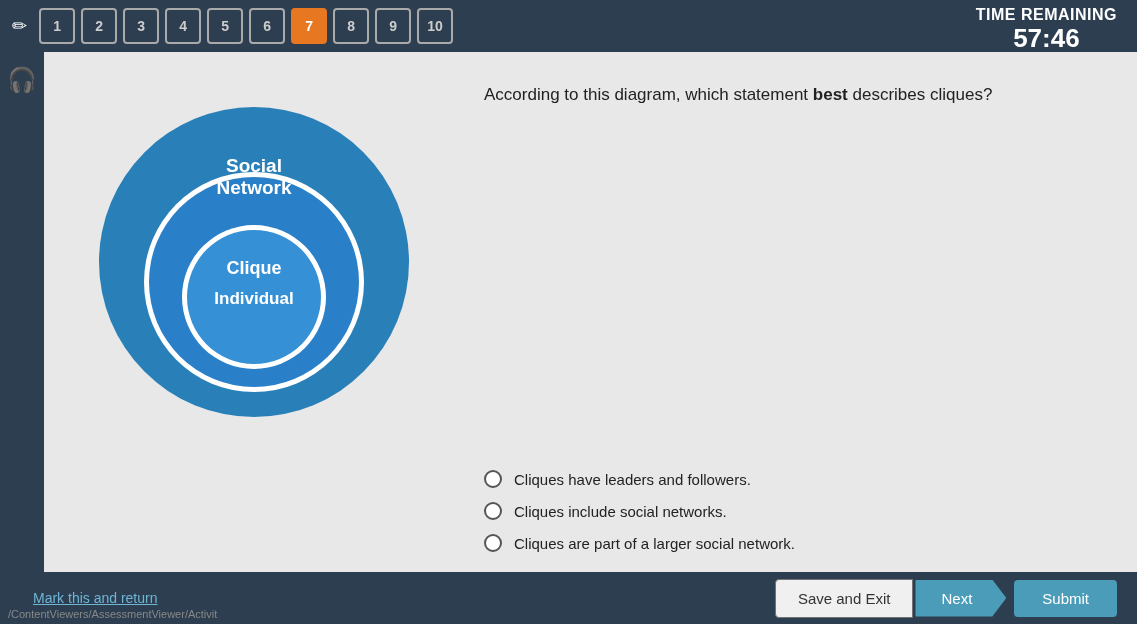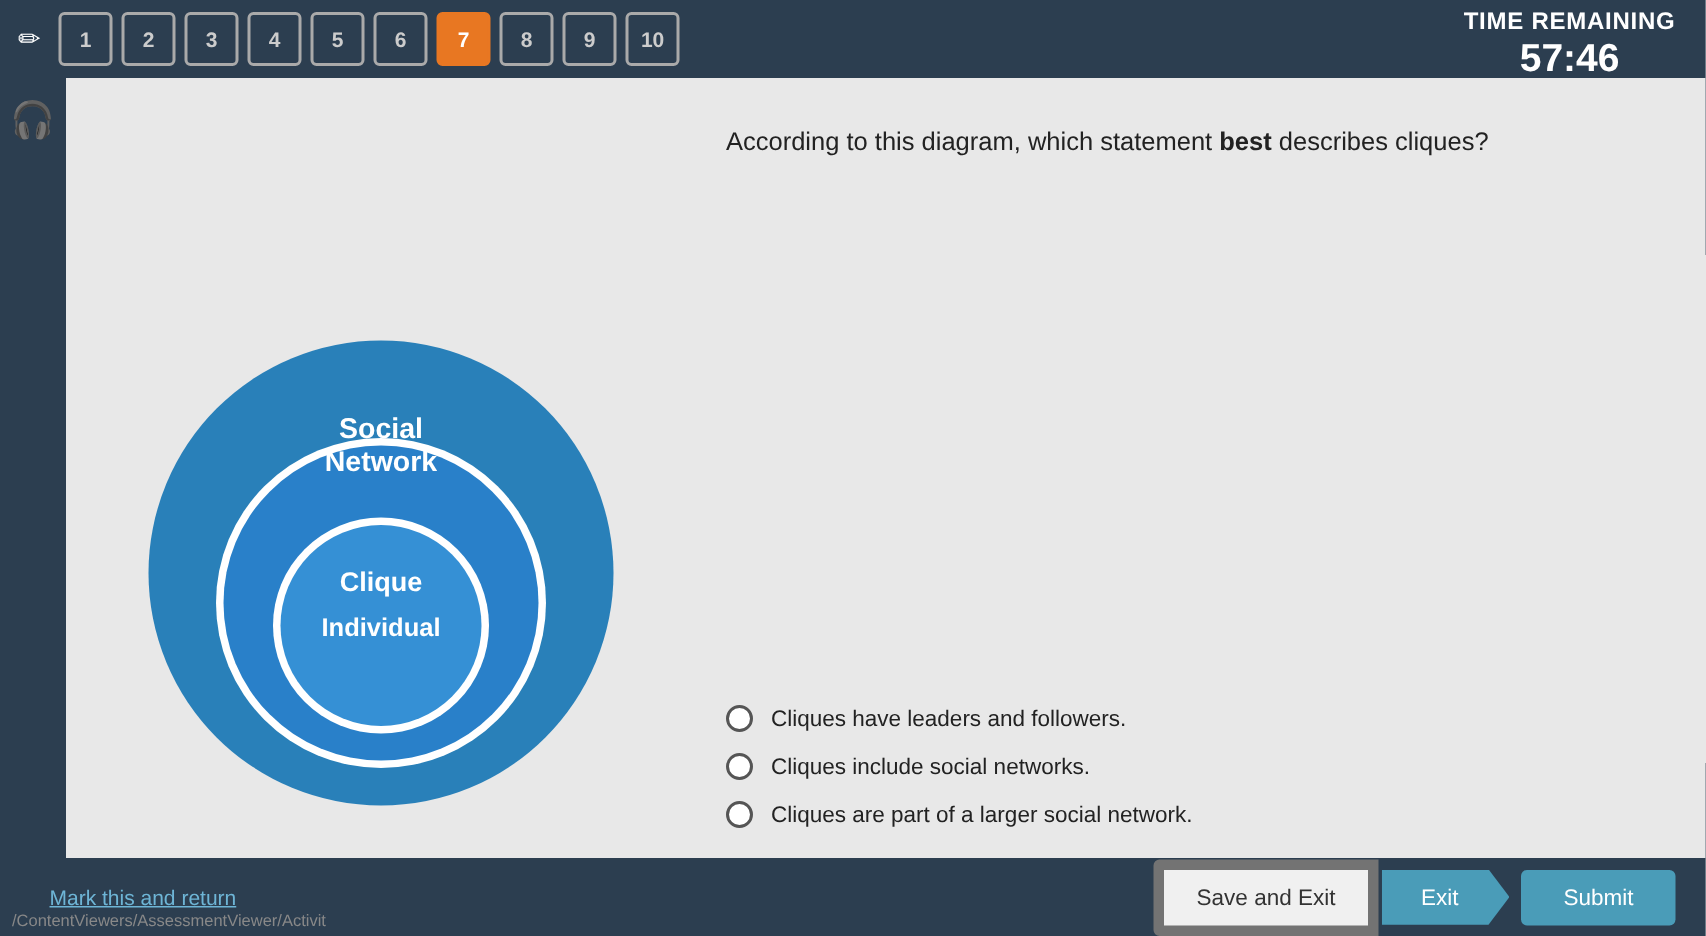--- a/index.html
+++ b/index.html
@@ -84,21 +84,21 @@
       height: 520px;
       display: flex;
       flex-direction: row;
       position: relative;
     }
 
     
     .diagram-area {
       width: 420px;
       display: flex;
-      align-items: flex-end;
+      align-items: flex-start;
       justify-content: center;
       padding: 20px;
     }
 
     .diagram-svg {
       width: 320px;
       height: 360px;
     }
 
     
@@ -171,21 +171,21 @@
 
     .bottom-buttons {
       display: flex;
       align-items: center;
       gap: 0;
     }
 
     .btn-save-exit {
       background: #f0f0f0;
       color: #333;
-      border: 7px solid #737373;
+      border: 1px solid #737373;
       padding: 10px 22px;
       font-size: 15px;
       cursor: pointer;
       border-radius: 4px 0 0 4px;
     }
 
     .btn-next {
       background: #4a9cb8;
       color: white;
       border: none;
@@ -294,21 +294,21 @@
       </div>
     </div>
 
   </div>
 </div>
 
 <div class="bottom-bar">
   <span class="mark-return-link">Mark this and return</span>
   <div class="bottom-buttons">
     <button class="btn-save-exit">Save and Exit</button>
-    <button class="btn-next">Exit</button>
+    <button class="btn-next">Next</button>
     <button class="btn-submit">Submit</button>
   </div>
 </div>
 
 <div style="background:#2c3e50; height:0; overflow:hidden; position:relative;">
   
 </div>
 
 <div class="content-bottom" style="color:#888; font-size:11px; position:fixed; bottom:2px; left:0;">/ContentViewers/AssessmentViewer/Activit</div>
 

